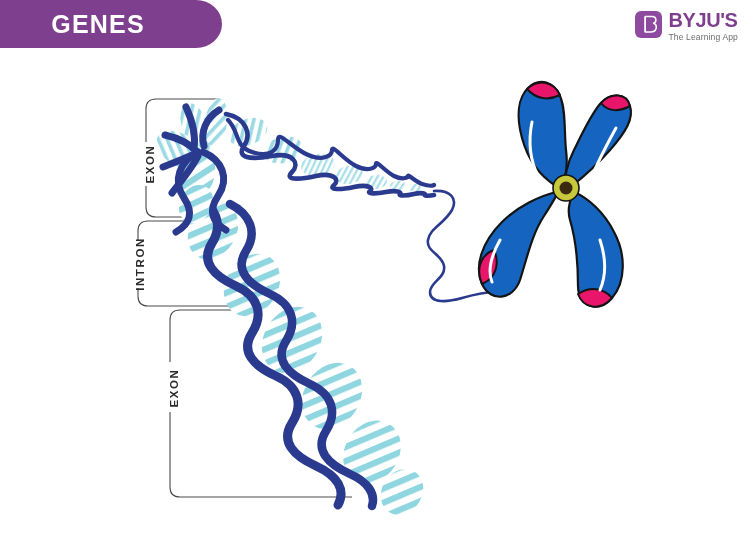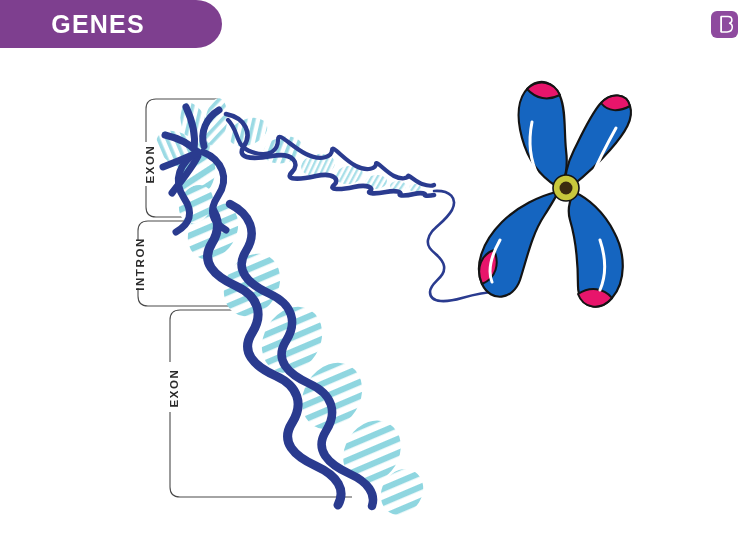--- a/index.html
+++ b/index.html
@@ -71,20 +71,24 @@
     <div class="banner-title">GENES</div>
   </div>
 
   <div class="logo">
     <div class="logo-mark">
       <svg width="27" height="27" viewBox="0 0 27 27">
         <path d="M10.2 5.4 L17.0 5.4 C19.6 5.4 20.9 7.0 20.9 9.0 C20.9 10.6 20.0 11.8 18.6 12.3
                  C20.3 12.8 21.3 14.2 21.3 16.1 C21.3 18.9 19.3 20.9 16.1 20.9 L10.2 20.9 Z" fill="none" stroke="#ffffff" stroke-width="1.5" stroke-linejoin="round"></path>
         <path d="M10.2 5.4 L10.2 20.9" fill="none" stroke="#ffffff" stroke-width="1.5"></path>
       </svg>
+    </div>
+    <div class="logo-text">
+      <span class="logo-word">BYJU'S</span>
+      <span class="logo-tag">The Learning App</span>
     </div>
   </div>
 
   <svg class="overlay" width="750" height="539" viewBox="0 0 750 539">
     <defs>
 
       <pattern id="rungs" patternUnits="userSpaceOnUse" width="13" height="13" patternTransform="rotate(35)">
         <rect width="13" height="13" fill="#ffffff"></rect>
         <rect width="6.2" height="13" fill="#8FD6E0"></rect>
       </pattern>

